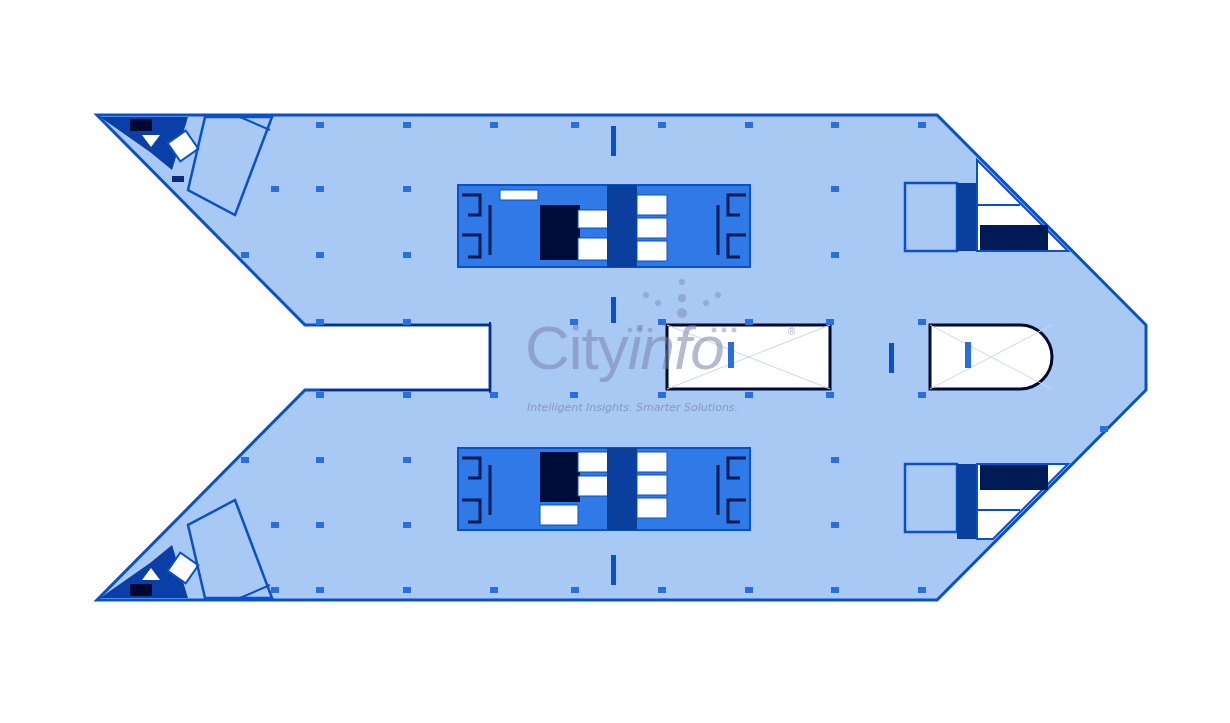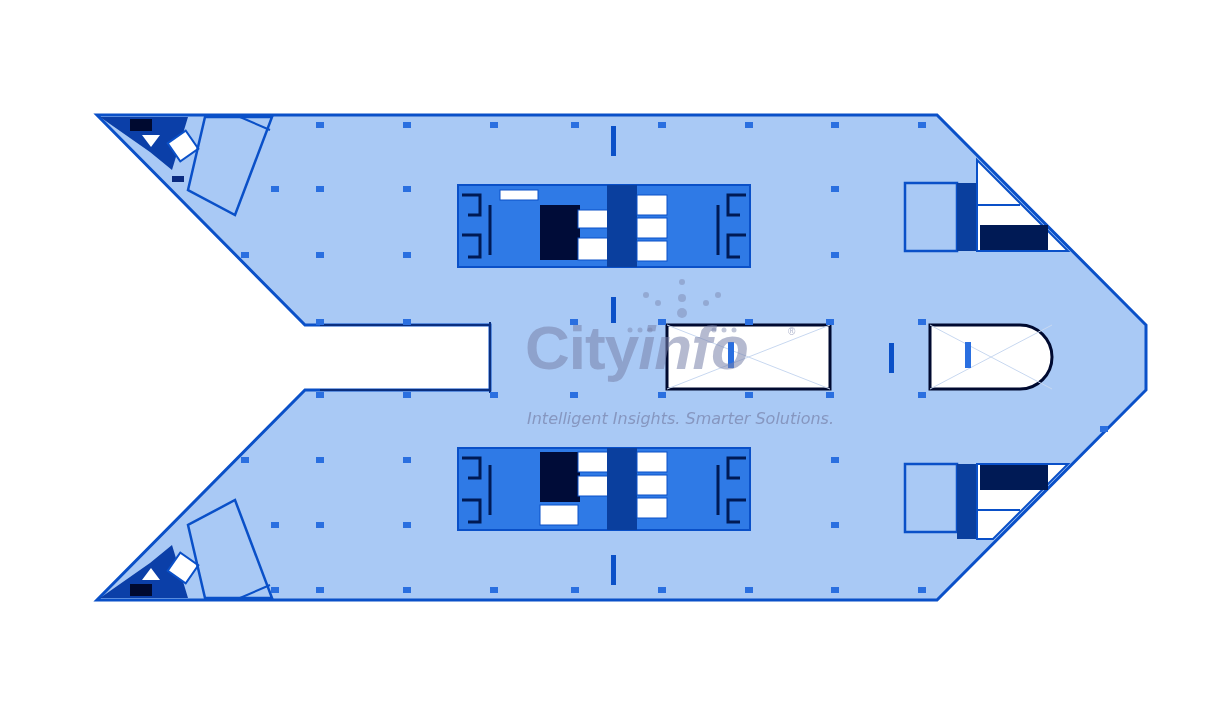--- a/index.html
+++ b/index.html
@@ -1,21 +1,21 @@
 <!DOCTYPE html>
 <html><head>
 <meta charset="utf-8">
 <style>
   html, body { margin:0; padding:0; background:#ffffff; }
   body { width:1230px; height:723px; position:relative; overflow:hidden; font-family:"Liberation Sans", sans-serif; }
   #plan { position:absolute; left:0; top:0; width:1230px; height:723px; }
   .wm { position:absolute; left:0; top:0; width:1230px; height:723px; pointer-events:none; }
-  .wm-brand { position:absolute; left:525px; top:312px; font-family:"Liberation Sans", sans-serif; font-weight:bold; font-size:62px; color:rgba(120,130,170,0.55); letter-spacing:-1px; }
+  .wm-brand { position:absolute; left:525px; top:312px; font-family:"Liberation Sans", sans-serif; font-weight:normal; font-size:62px; color:rgba(120,130,170,0.55); letter-spacing:-1px; }
   .wm-brand .info { font-style:italic; }
-  .wm-tag { position:absolute; left:527px; top:401px; font-family:"DejaVu Sans", sans-serif; font-style:italic; font-size:16px; color:rgba(120,130,170,0.7);margin-top:8px; }
+  .wm-tag { position:absolute; left:527px; top:401px; font-family:"DejaVu Sans", sans-serif; font-style:italic; font-size:11px; color:rgba(120,130,170,0.7); }
   .wm-reg { position:absolute; left:788px; top:326px; font-size:10px; color:rgba(120,130,170,0.6); }
 </style>
 </head>
 <body>
 
 <svg id="plan" viewBox="0 0 1230 723" xmlns="http://www.w3.org/2000/svg">
 
   <polygon points="97,115 937,115 1146,325 1146,390 937,600 97,600 305,390 490,390 490,325 305,325" fill="#a9c9f5" stroke="#0a50c8" stroke-width="3"></polygon>
 
   <g stroke="#0a2f80" stroke-width="2" fill="none">

